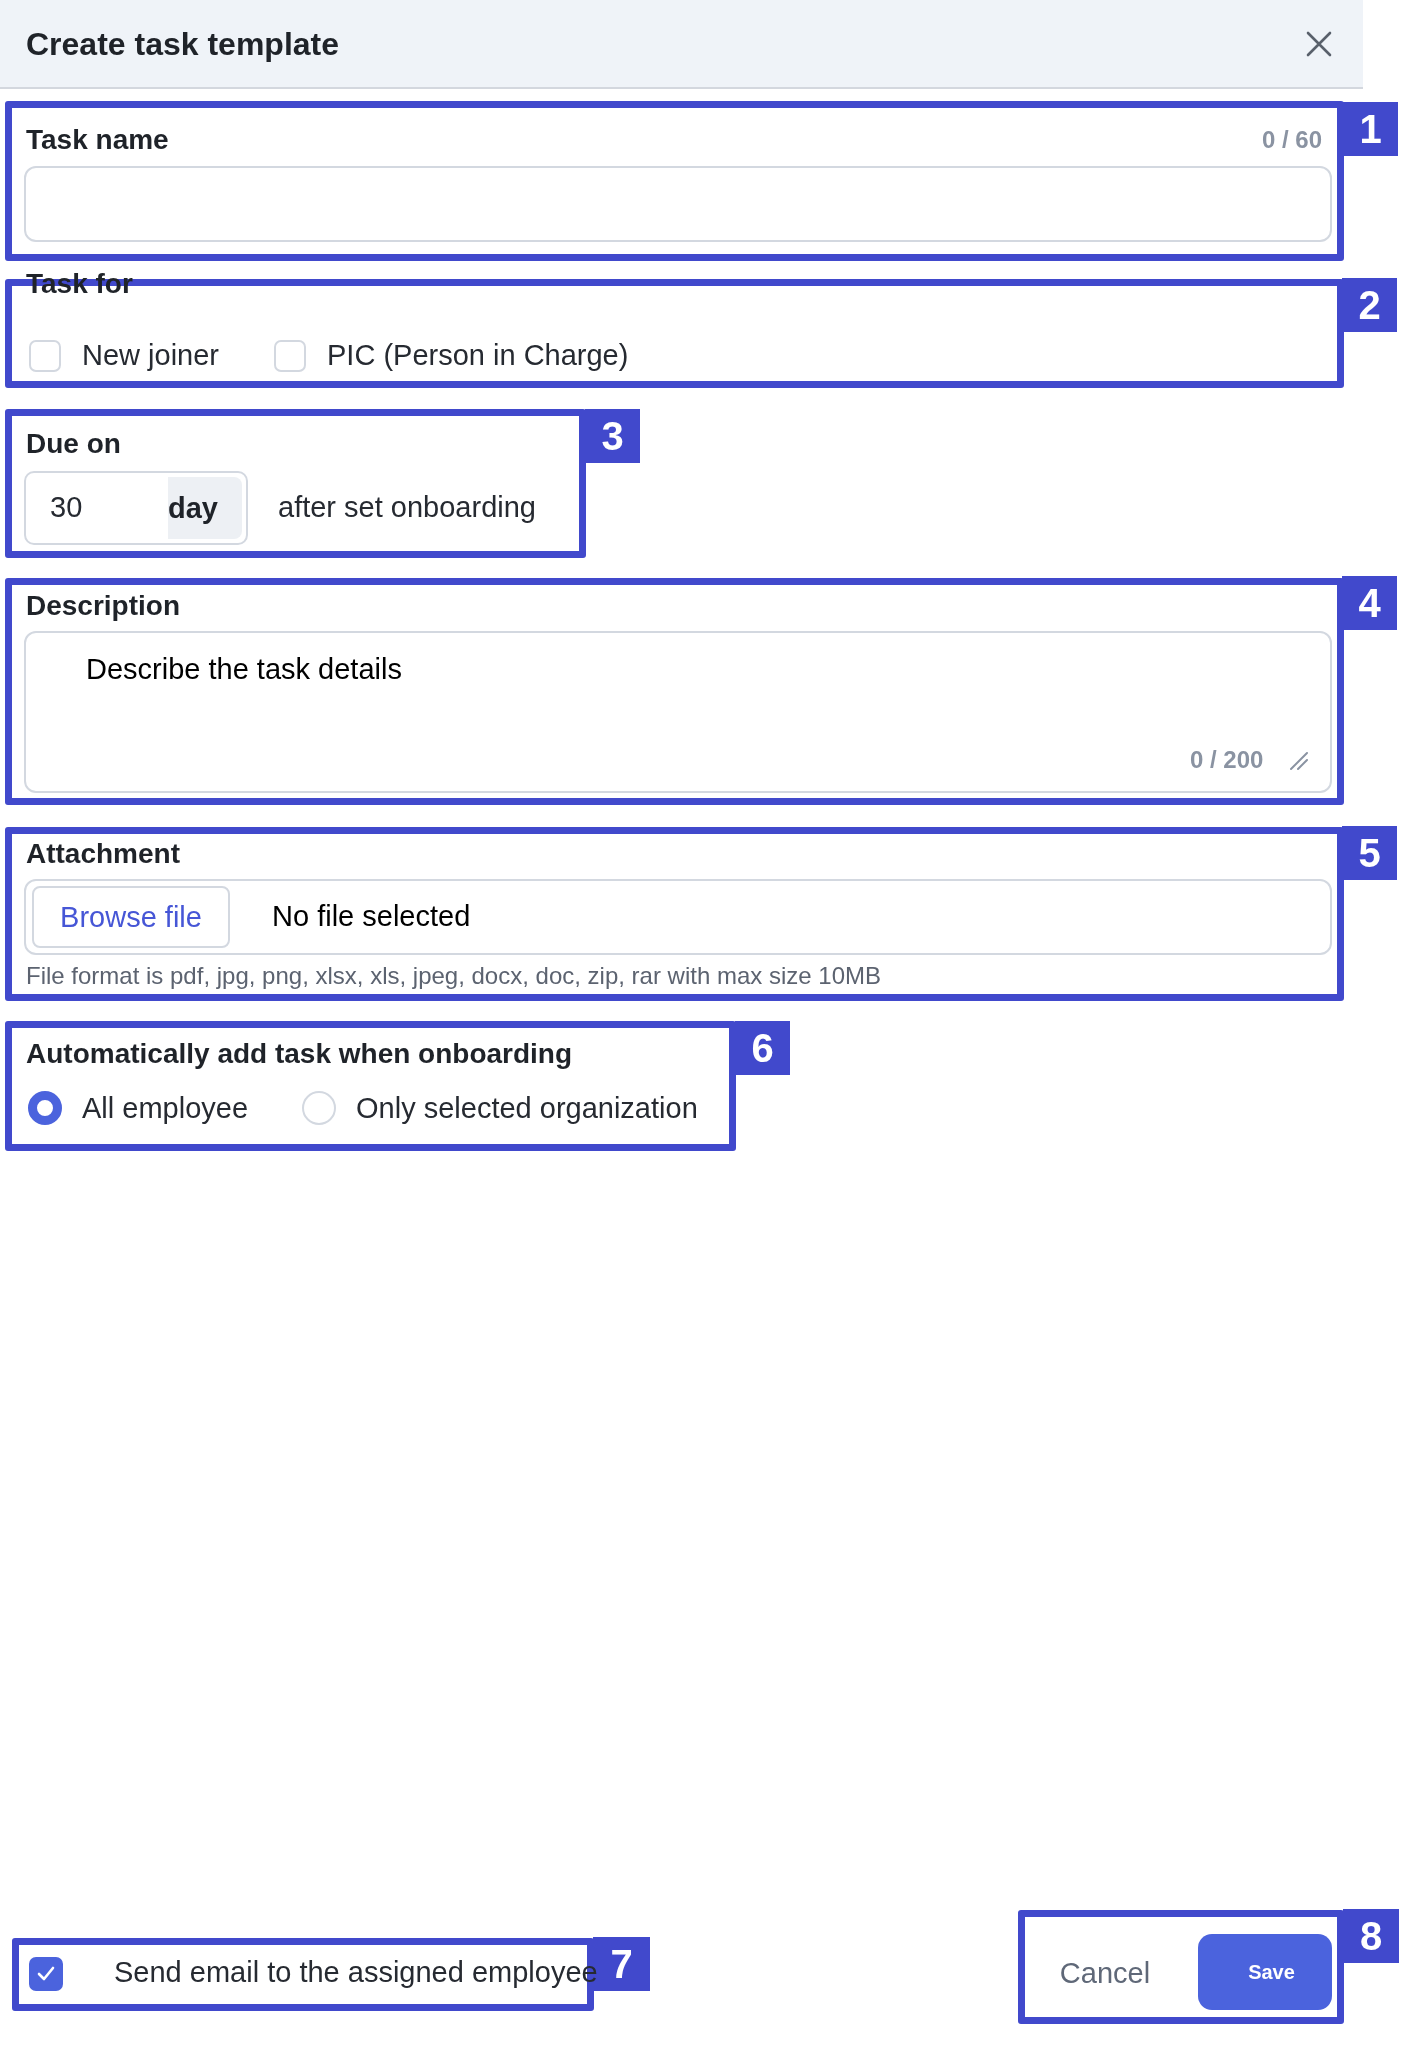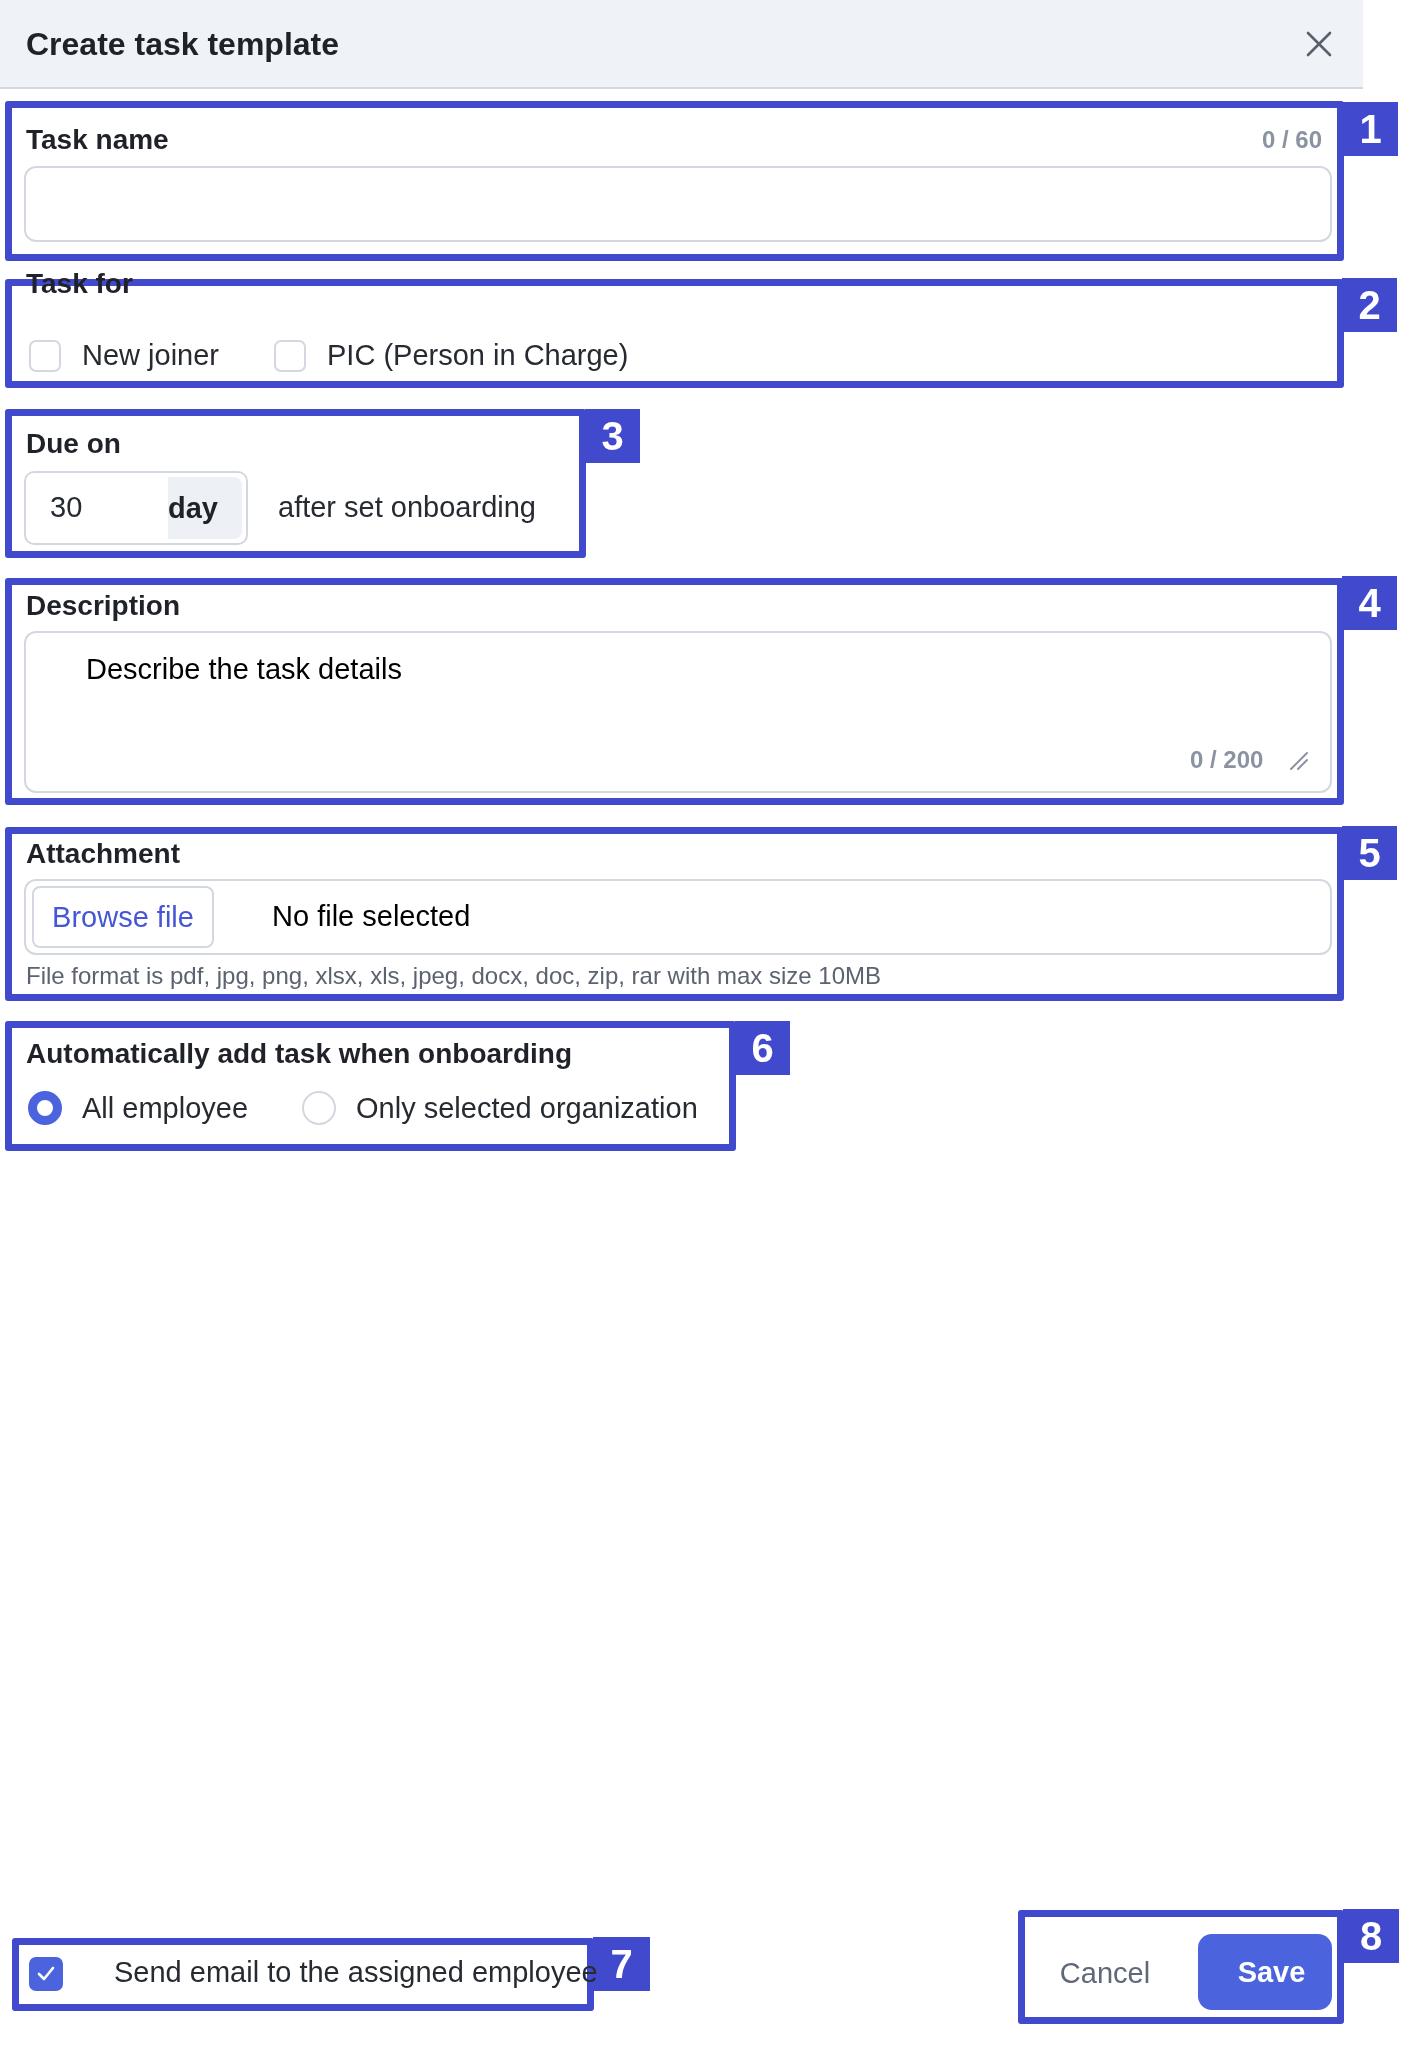--- a/index.html
+++ b/index.html
@@ -22,21 +22,21 @@
   .checkbox { position: absolute; width: 32px; height: 32px; border: 2px solid #d3d8e0; border-radius: 7px; background: #fff; }
   .checkbox.checked { background: #4b63dd; border-color: #4b63dd; }
   .radio { position: absolute; width: 34px; height: 34px; border-radius: 50%; border: 2px solid #d3d8e0; background: #fff; }
   .radio.selected { border: 9px solid #4b63dd; }
 
   .unit-addon { position: absolute; background: #edf0f4; border-radius: 0 8px 8px 0; font-size: 29px; font-weight: bold; color: #1f2329; text-align: left; }
   .browse-btn { position: absolute; border: 2px solid #d3d8e0; border-radius: 8px; background: #fff; color: #4656d6; font-size: 29px; text-align: center; }
   .hint { position: absolute; font-size: 24px; color: #5c6370; white-space: nowrap; }
 
   .cancel-btn { position: absolute; font-size: 29px; color: #5f6878; text-align: center; }
-  .save-btn { position: absolute; background: #4b63dd; color: #fff; font-size: 29px; font-weight: bold; text-align: center; border-radius: 14px; padding-left: 13px; }
+  .save-btn { position: absolute; background: #4b63dd; color: #fff; font-size: 20px; font-weight: bold; text-align: center; border-radius: 14px; padding-left: 13px; }
 </style>
 </head>
 <body>
 
 <div class="header">
   <div class="header-title">Create task template</div>
   <div class="close-btn">
     <svg width="32" height="32" viewBox="0 0 32 32">
       <path d="M5 5 L27 27 M27 5 L5 27" stroke="#59606b" stroke-width="2.6" stroke-linecap="round"></path>
     </svg>
@@ -72,21 +72,21 @@
 <div class="text placeholder" style="left:50px;top:653px;">Describe the task details</div>
 <div class="counter" style="left:1190px;top:746px;">0 / 200</div>
 <svg style="position:absolute;left:1288px;top:750px;" width="22" height="22" viewBox="0 0 22 22">
   <path d="M3 19 L19 3 M10 19 L19 10" stroke="#8a93a2" stroke-width="2" stroke-linecap="round"></path>
 </svg>
 
 <div class="anno" style="left:5px;top:827px;width:1339px;height:174px;"></div>
 <div class="tag" style="left:1342px;top:826px;width:55px;height:54px;">5</div>
 <div class="label" style="left:26px;top:838px;">Attachment</div>
 <div class="input" style="left:24px;top:879px;width:1308px;height:76px;"></div>
-<div class="browse-btn" style="left:32px;top:886px;width:182px;height:62px;line-height:58px;">Browse file</div>
+<div class="browse-btn" style="left:32px;top:886px;width:198px;height:62px;line-height:58px;">Browse file</div>
 <div class="text placeholder" style="left:236px;top:900px;">No file selected</div>
 <div class="hint" style="left:26px;top:962px;">File format is pdf, jpg, png, xlsx, xls, jpeg, docx, doc, zip, rar with max size 10MB</div>
 
 <div class="anno" style="left:5px;top:1021px;width:731px;height:130px;"></div>
 <div class="tag" style="left:735px;top:1021px;width:55px;height:54px;">6</div>
 <div class="label" style="left:26px;top:1038px;">Automatically add task when onboarding</div>
 <div class="radio selected" style="left:28px;top:1091px;"></div>
 <div class="text" style="left:82px;top:1092px;">All employee</div>
 <div class="radio" style="left:302px;top:1091px;"></div>
 <div class="text" style="left:356px;top:1092px;">Only selected organization</div>

